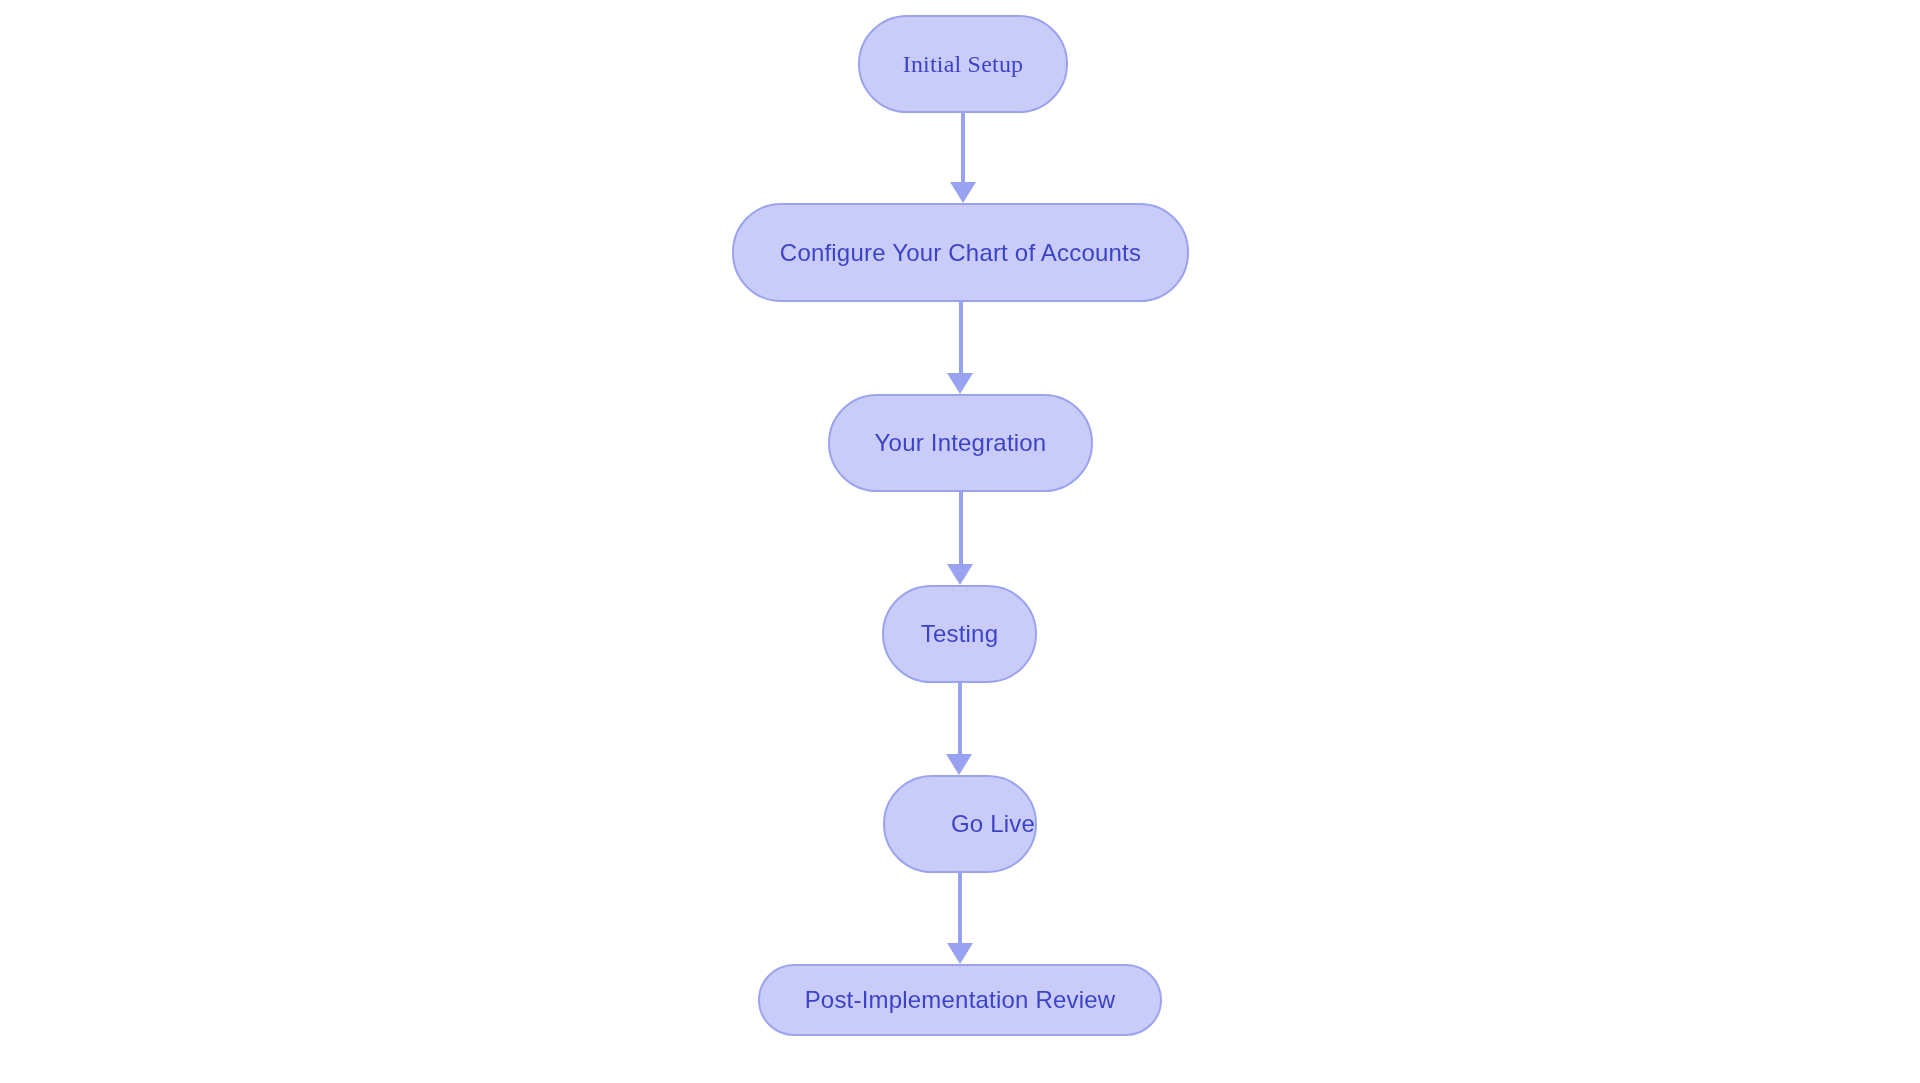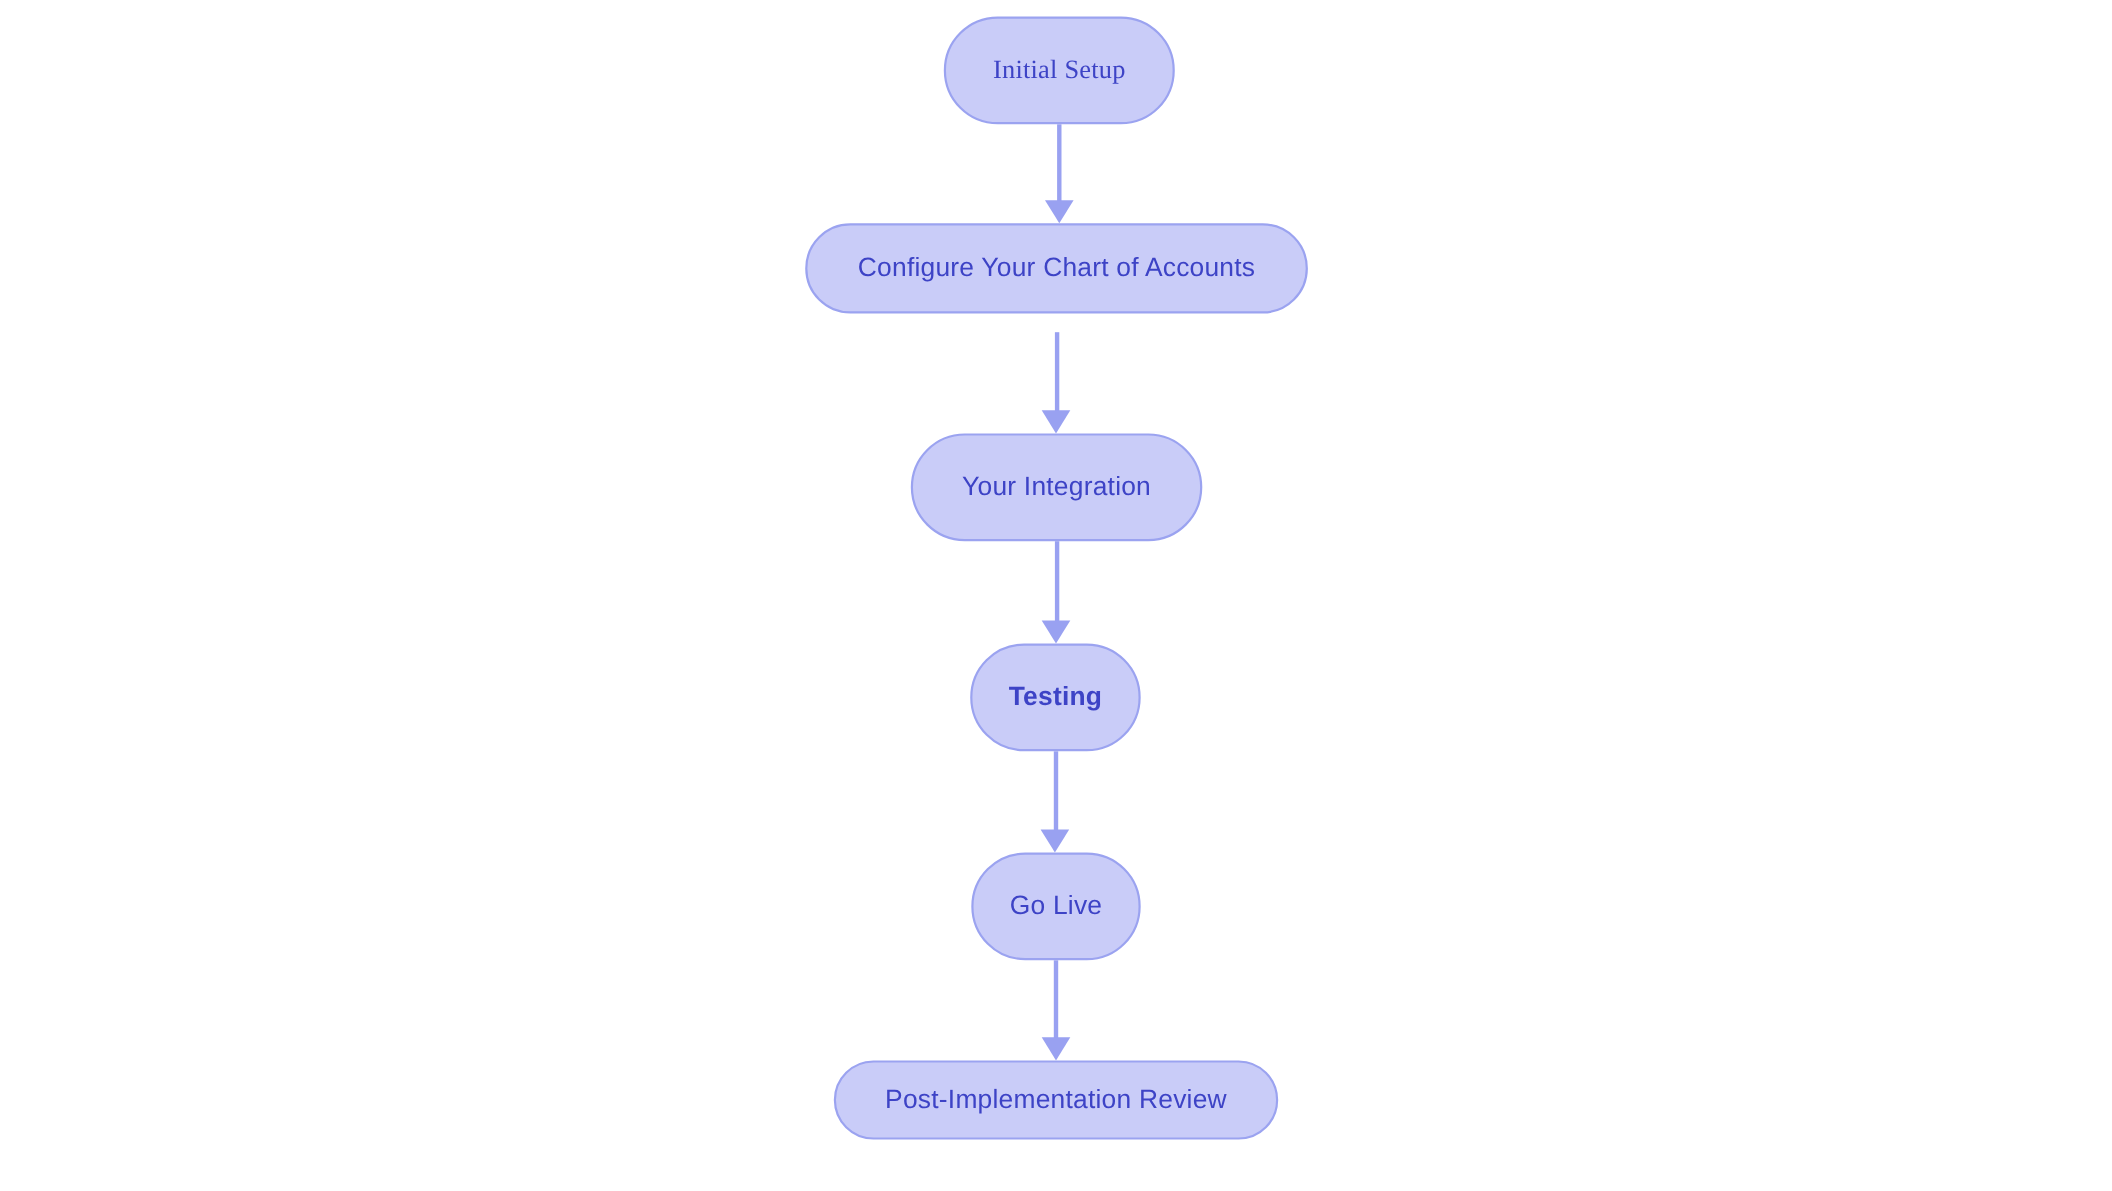--- a/index.html
+++ b/index.html
@@ -56,28 +56,28 @@
     <div class="edge-head" style="left: 947px; top: 373px; border-left-width: 13.5px; border-right-width: 13.5px; border-top-width: 21px;"></div>
     <div class="edge-line" style="left: 958.5px; top: 492px; height: 74px;"></div>
     <div class="edge-head" style="left: 947px; top: 564px; border-left-width: 13.5px; border-right-width: 13.5px; border-top-width: 21px;"></div>
     <div class="edge-line" style="left: 957.5px; top: 683px; height: 73px;"></div>
     <div class="edge-head" style="left: 946px; top: 754px; border-left-width: 13.5px; border-right-width: 13.5px; border-top-width: 21px;"></div>
     <div class="edge-line" style="left: 958px; top: 873px; height: 72px;"></div>
     <div class="edge-head" style="left: 946.5px; top: 943px; border-left-width: 13.5px; border-right-width: 13.5px; border-top-width: 21px;"></div>
     <div class="node" style="left: 858px; top: 15px; width: 210px; height: 98px; font-family: Liberation Serif, serif;">
       <span class="node-label">Initial Setup</span>
     </div>
-    <div class="node" style="left: 732px; top: 203px; width: 457px; height: 82px;">
+    <div class="node" style="left: 732px; top: 203px; width: 457px; height: 99px;">
       <span class="node-label">Configure Your Chart of Accounts</span>
     </div>
     <div class="node" style="left: 828px; top: 394px; width: 265px; height: 98px;">
       <span class="node-label">Your Integration</span>
     </div>
-    <div class="node" style="left: 882px; top: 585px; width: 155px; height: 98px; font-weight: bold;">
+    <div class="node" style="left: 882px; top: 585px; width: 155px; height: 98px;">
       <span class="node-label">Testing</span>
     </div>
-    <div class="node" style="left: 883px; top: 775px; width: 154px; height: 98px;">
+    <div class="node" style="left: 883px; top: 775px; width: 154px; height: 98px; justify-content: flex-end;">
       <span class="node-label">Go Live</span>
     </div>
     <div class="node" style="left: 758px; top: 964px; width: 404px; height: 72px;">
       <span class="node-label">Post-Implementation Review</span>
     </div>
   </div>
 
 </body></html>

